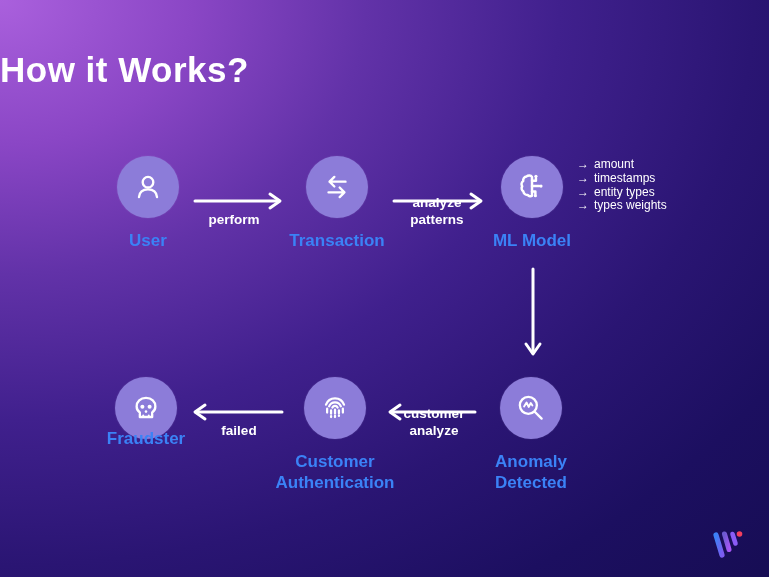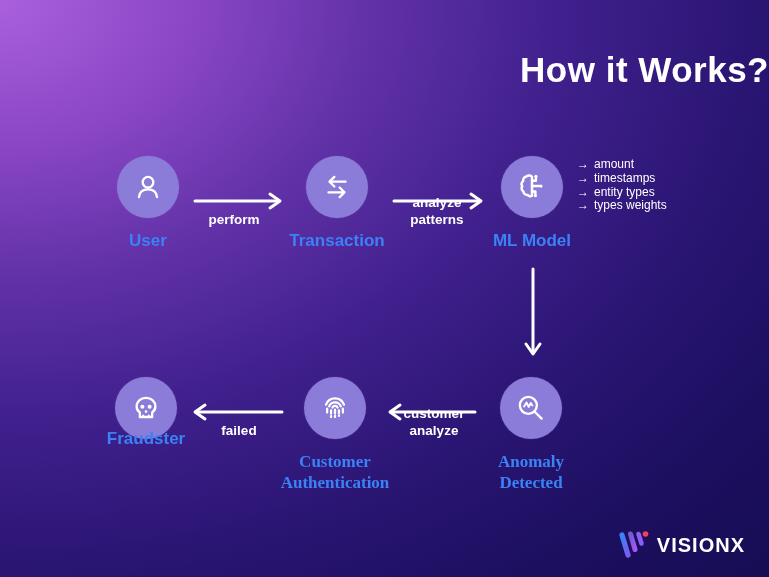--- a/index.html
+++ b/index.html
@@ -4,35 +4,35 @@
 <style>
   html,body{margin:0;padding:0;}
   body{
     width:769px;height:577px;position:relative;overflow:hidden;
     font-family:"Liberation Sans",sans-serif;
     background:radial-gradient(140% 140% at 0% 0%,
       #aa60dd 0%, #8a46c5 18%, #6232a8 34%, #40208d 52%,
       #2a1573 70%, #1c0f60 86%, #170d55 100%);
   }
   .title{
-    position:absolute;top:50px;left:0;width:769px;text-align:right;
+    position:absolute;top:50px;left:0;width:769px;text-align:left;
     color:#ffffff;font-size:35px;font-weight:700;letter-spacing:.5px;margin:0;
   }
   .node{
     position:absolute;width:62px;height:62px;border-radius:50%;
     background:#8c7cd9;display:flex;align-items:center;justify-content:center;
     box-shadow:0 0 0 1px rgba(255,255,255,0.04);
   }
   .node svg{display:block;}
   .node-label{
     position:absolute;transform:translateX(-50%);
     color:#3b82f6;font-size:17px;font-weight:700;text-align:center;
     line-height:21px;white-space:nowrap;
   }
-  .node-label.wrap{white-space:normal;font-family:Liberation Serif, serif;}
+  .node-label.wrap{white-space:normal;}
   .edge-label{
     position:absolute;transform:translateX(-50%);
     color:#ffffff;font-size:13.5px;font-weight:700;text-align:center;
     line-height:17px;white-space:nowrap;margin-top:40px;
   }
   .edge-label.wrap{white-space:normal;}
   .arrow{position:absolute;}
   .arrow path, .arrow line{stroke:#ffffff;stroke-width:3;fill:none;
     stroke-linecap:round;stroke-linejoin:round;}
   .features{
@@ -166,16 +166,15 @@
         <linearGradient id="lg2" x1="0" y1="0" x2="1" y2="1">
           <stop offset="0" stop-color="#6d5bd0"></stop>
             <stop offset="1" stop-color="#a855f7"></stop>
         </linearGradient>
       </defs>
       <line x1="7" y1="9" x2="13" y2="29" stroke="url(#lg1)" stroke-width="5.2" stroke-linecap="round"></line>
       <line x1="15.5" y1="8" x2="20" y2="23.5" stroke="url(#lg2)" stroke-width="5" stroke-linecap="round"></line>
       <line x1="23.5" y1="8" x2="26.5" y2="17.5" stroke="#8b5cf6" stroke-width="4.6" stroke-linecap="round"></line>
       <circle cx="30.5" cy="8" r="2.8" fill="#f43f5e"></circle>
     </svg>
-    <span class="logo-text">VISIONX</span>
   </div>
 
 </div>
 
 </body></html>

